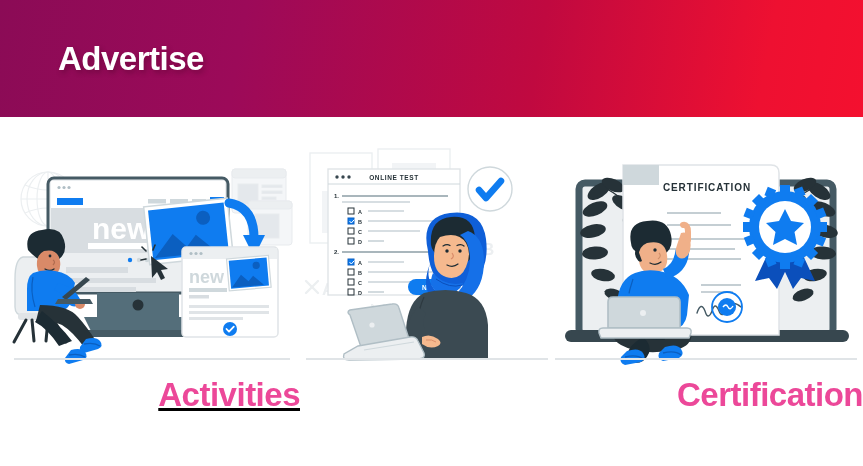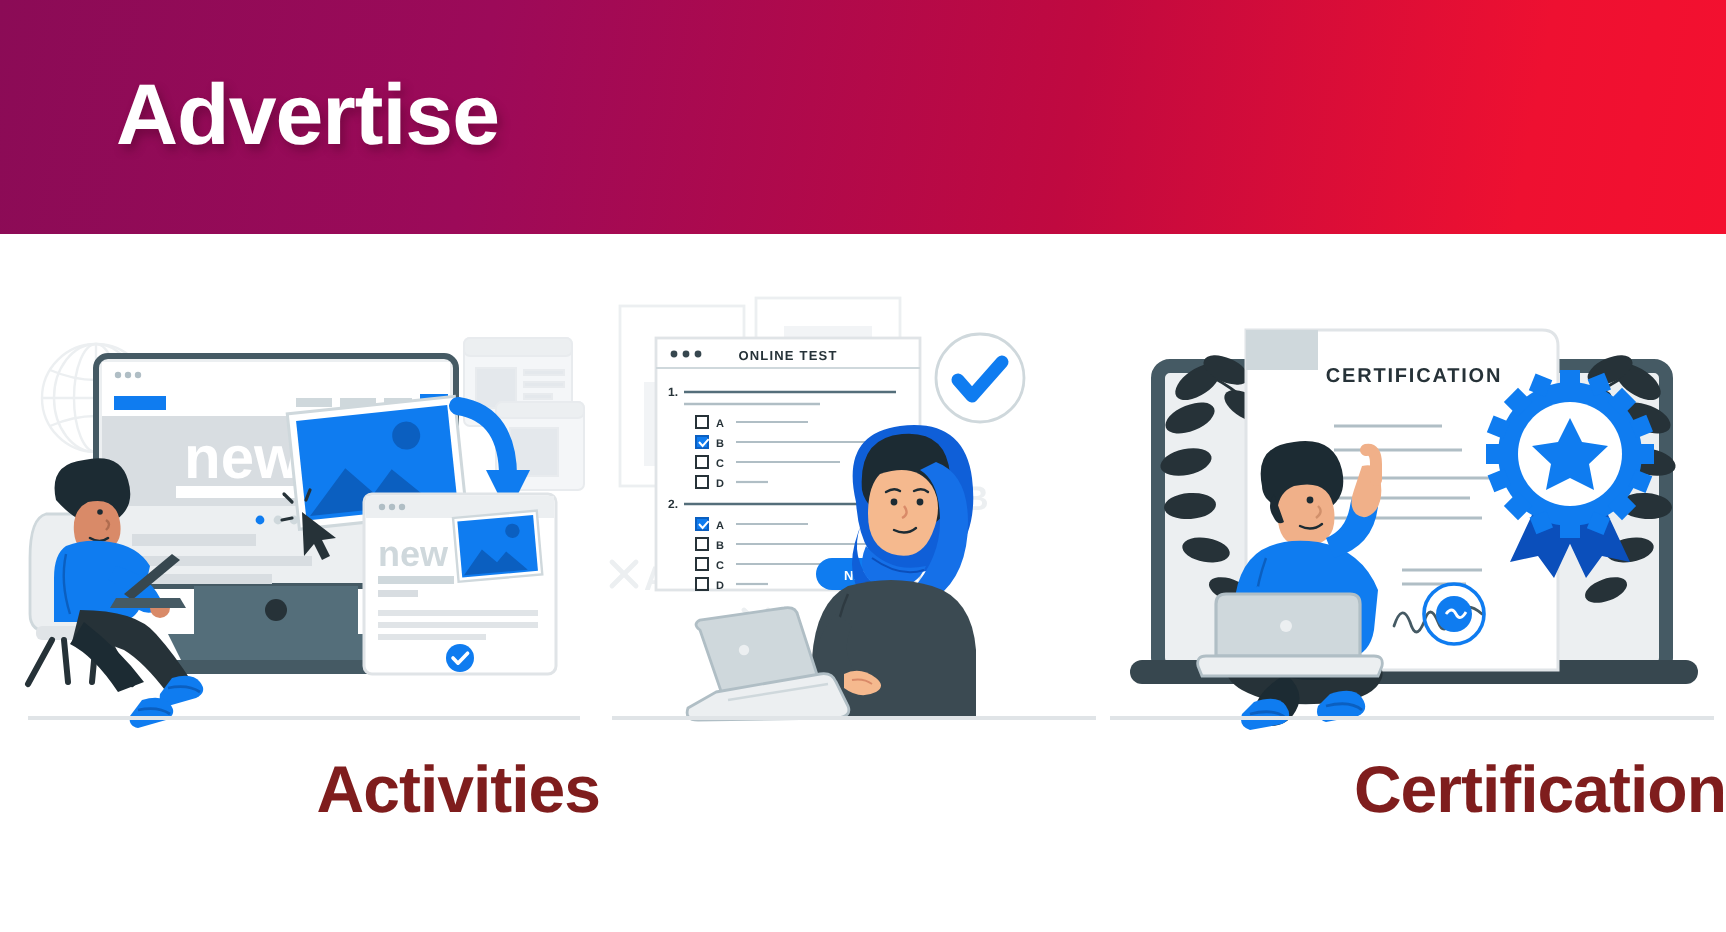--- a/index.html
+++ b/index.html
@@ -14,50 +14,50 @@
 
   
   .header {
     position:absolute; left:0; top:0; width:863px; height:117px;
     background:linear-gradient(100deg,#8b0b56 0%,#9c0a59 28%,#c00940 62%,#ee1031 88%,#f4102f 100%);
     display:flex; align-items:center;
   }
   .header-title {
     margin-left:58px;
     color:#ffffff;
-    font-size:43px;
+    font-size:33px;
     font-weight:bold;
     letter-spacing:-0.5px;
     line-height:1;
     text-shadow:2px 3px 5px rgba(60,0,30,0.35);
   }
 
   
   .main {
     position:absolute; left:0; top:117px; width:863px; height:349px;
     background:#ffffff;
     display:flex;
   }
   .panel {
     position:relative;
     display:flex; flex-direction:column; align-items:flex-end;
     padding-top:30px;
   }
-  .panel-1 { width:300px; }
+  .panel-1 { width:300px;text-decoration:underline; }
   .panel-2 { width:255px; }
   .panel-3 { width:308px; }
 
   .art { position:relative; width:100%; height:225px; }
   .art svg { display:block; width:100%; height:100%; }
 
   .caption {
     margin-top:6px;
     font-size:33px;
     font-weight:bold;
-    color:#7f1d1d;
+    color:#ec4899;
     letter-spacing:-0.5px;
     line-height:1;
   }
 </style>
 </head>
 <body>
 
 <div class="header">
   <div class="header-title">Advertise</div>
 </div>

